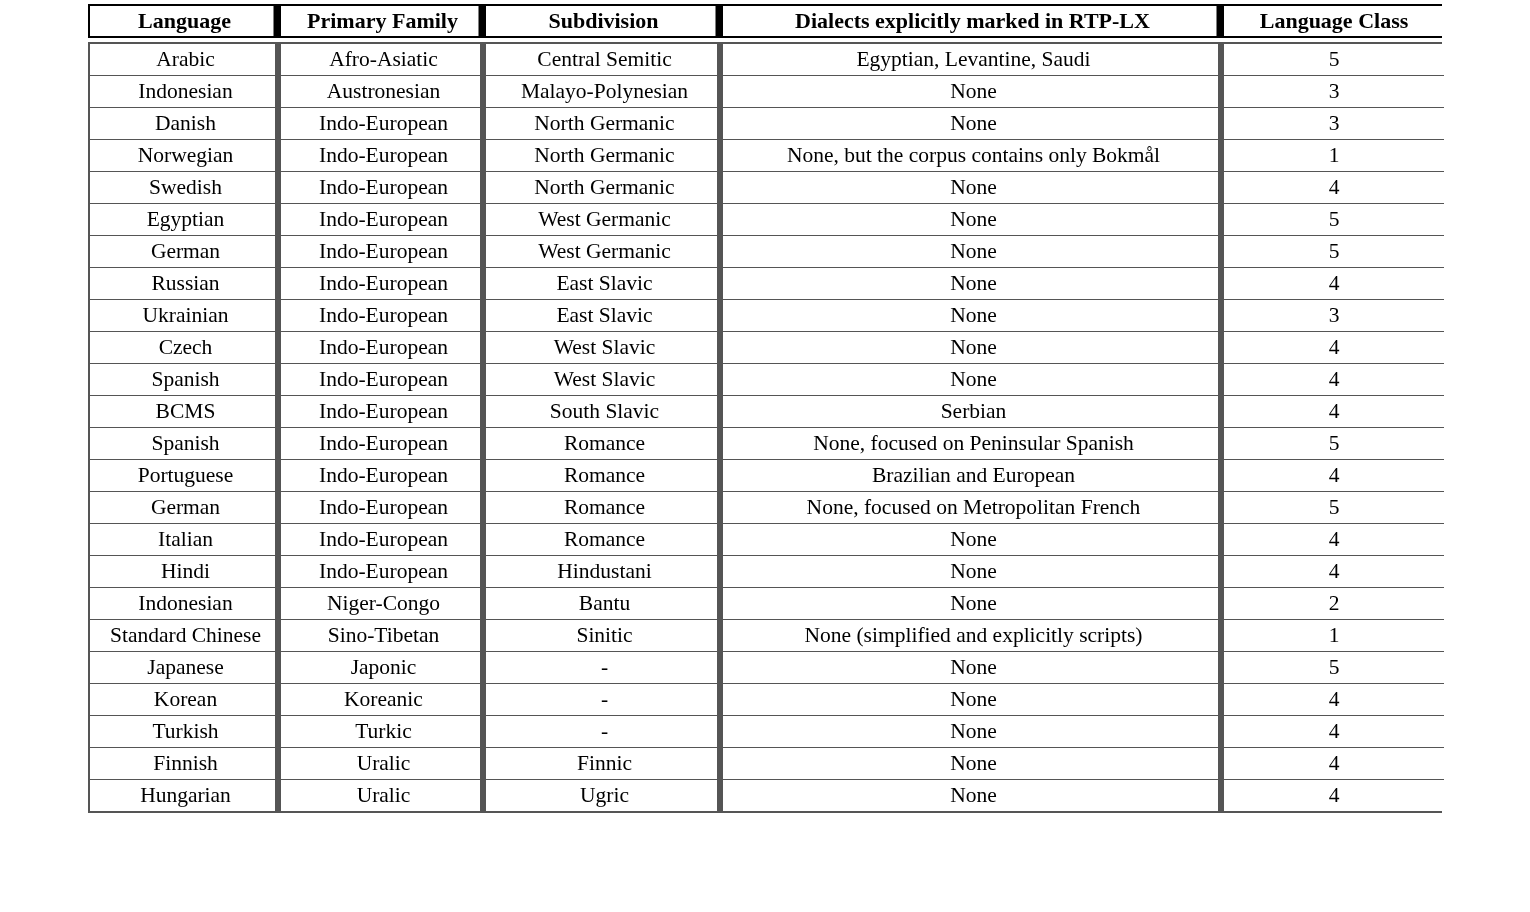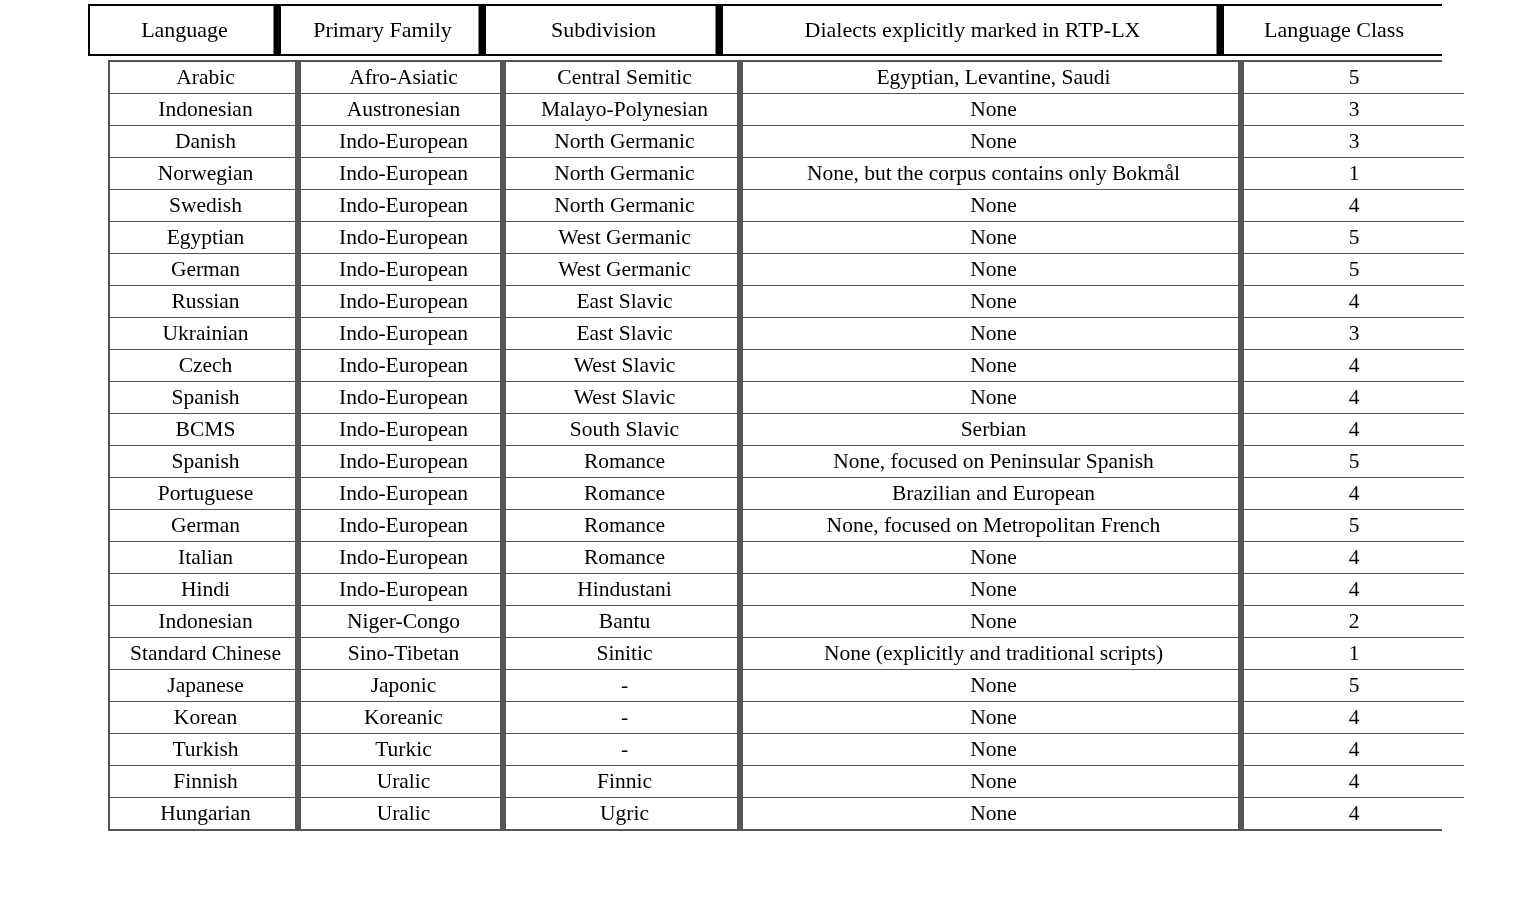--- a/index.html
+++ b/index.html
@@ -53,41 +53,40 @@
   col.c-cls   { width: 220px; }
 
   
   .hdr-block {
     border: 2.5px solid #000000;
     border-bottom-width: 2.5px;
     margin-bottom: 4px;
     background: #ffffff;
   }
   .hdr-block table.rtp th {
-    font-weight: normal;
+    font-weight: bold;
     font-size: 22px;
-    height: 48px;
+    height: 30px;
     border-right: 2px double #000000;
   }
   .hdr-block table.rtp th.last {
     border-right: none;
   }
   
   .dbl-r {
     box-shadow:
       inset -1.5px 0 0 0 #000000,
       inset -5.5px 0 0 0 #000000;
   }
 
   
   .body-block {
     border: 2.5px solid #555555;
     border-top-width: 2.5px;
     background: #ffffff;
-    margin-left: 20px;
   }
   .body-block table.rtp td {
     border-bottom: 1.6px solid #555555;
     border-right: none;
   }
   .body-block table.rtp tr:last-child td {
     border-bottom: none;
   }
   .body-block table.rtp td.dbl {
     box-shadow:
@@ -260,21 +259,21 @@
             <td class="dbl">Indonesian</td>
             <td class="dbl">Niger-Congo</td>
             <td class="dbl">Bantu</td>
             <td class="dbl">None</td>
             <td class="cls">2</td>
           </tr>
           <tr>
             <td class="dbl">Standard Chinese</td>
             <td class="dbl">Sino-Tibetan</td>
             <td class="dbl">Sinitic</td>
-            <td class="dbl">None (explicitly and traditional scripts)</td>
+            <td class="dbl">None (simplified and explicitly scripts)</td>
             <td class="cls">1</td>
           </tr>
           <tr>
             <td class="dbl">Japanese</td>
             <td class="dbl">Japonic</td>
             <td class="dbl">-</td>
             <td class="dbl">None</td>
             <td class="cls">5</td>
           </tr>
           <tr>

